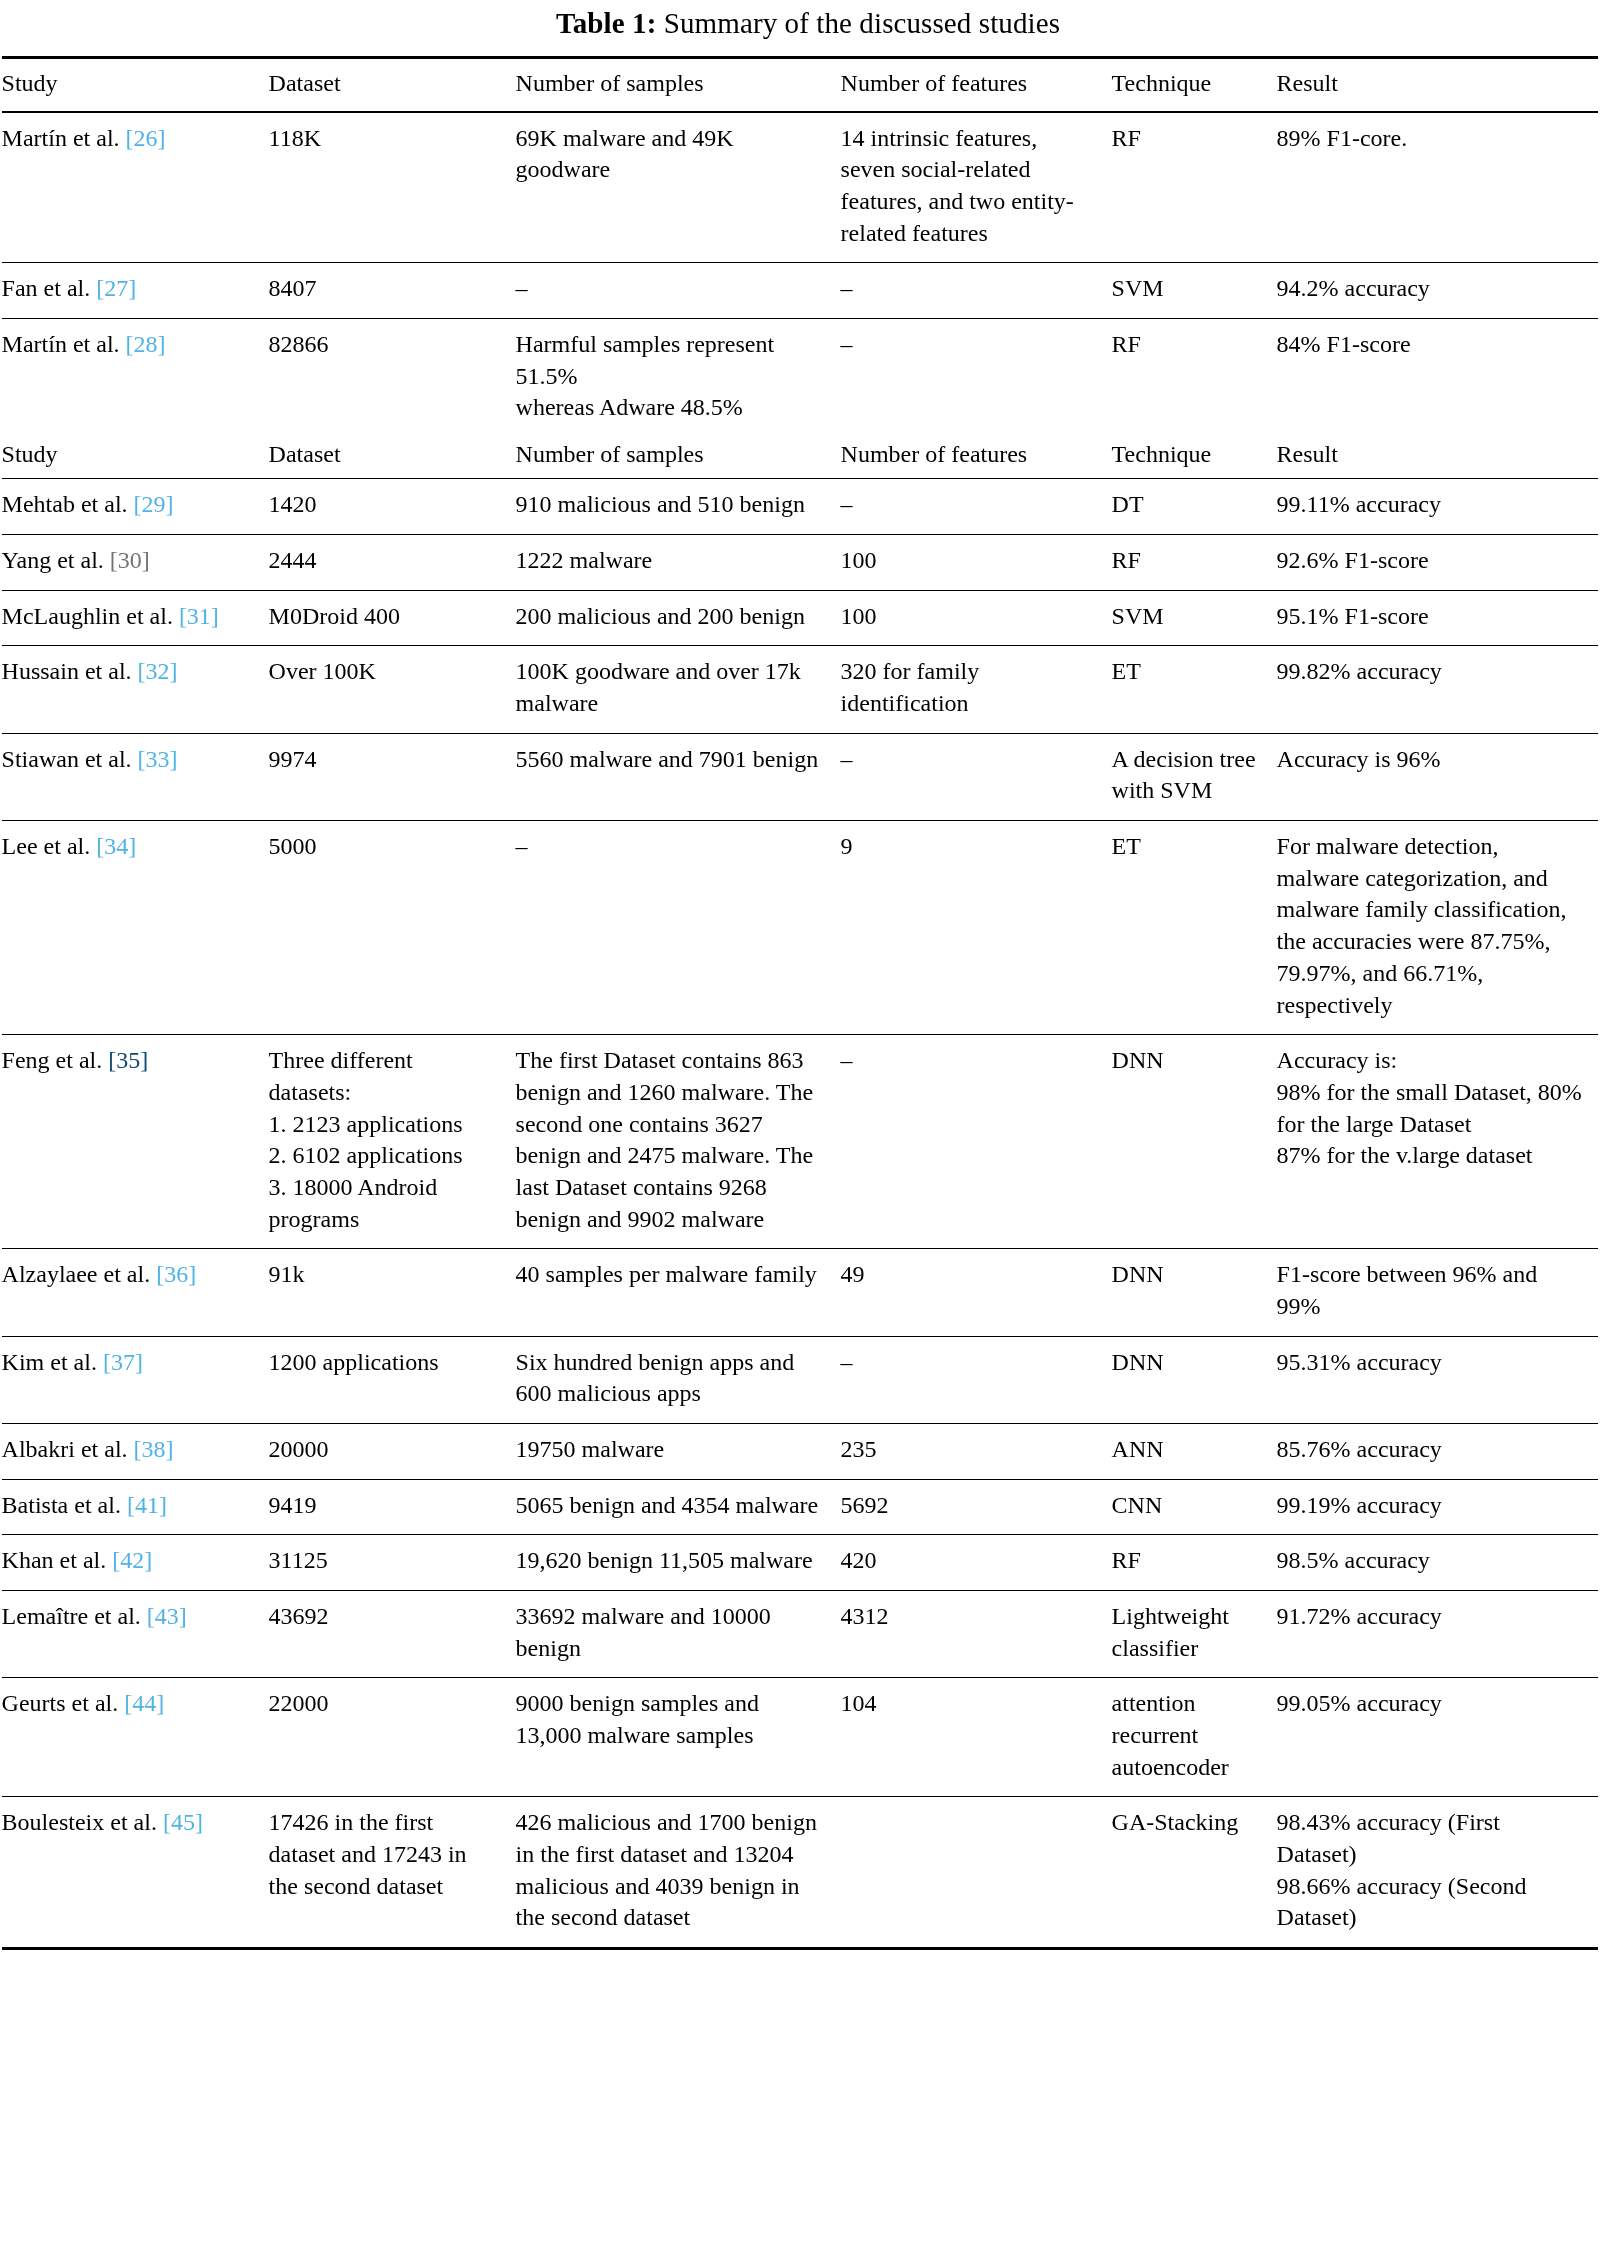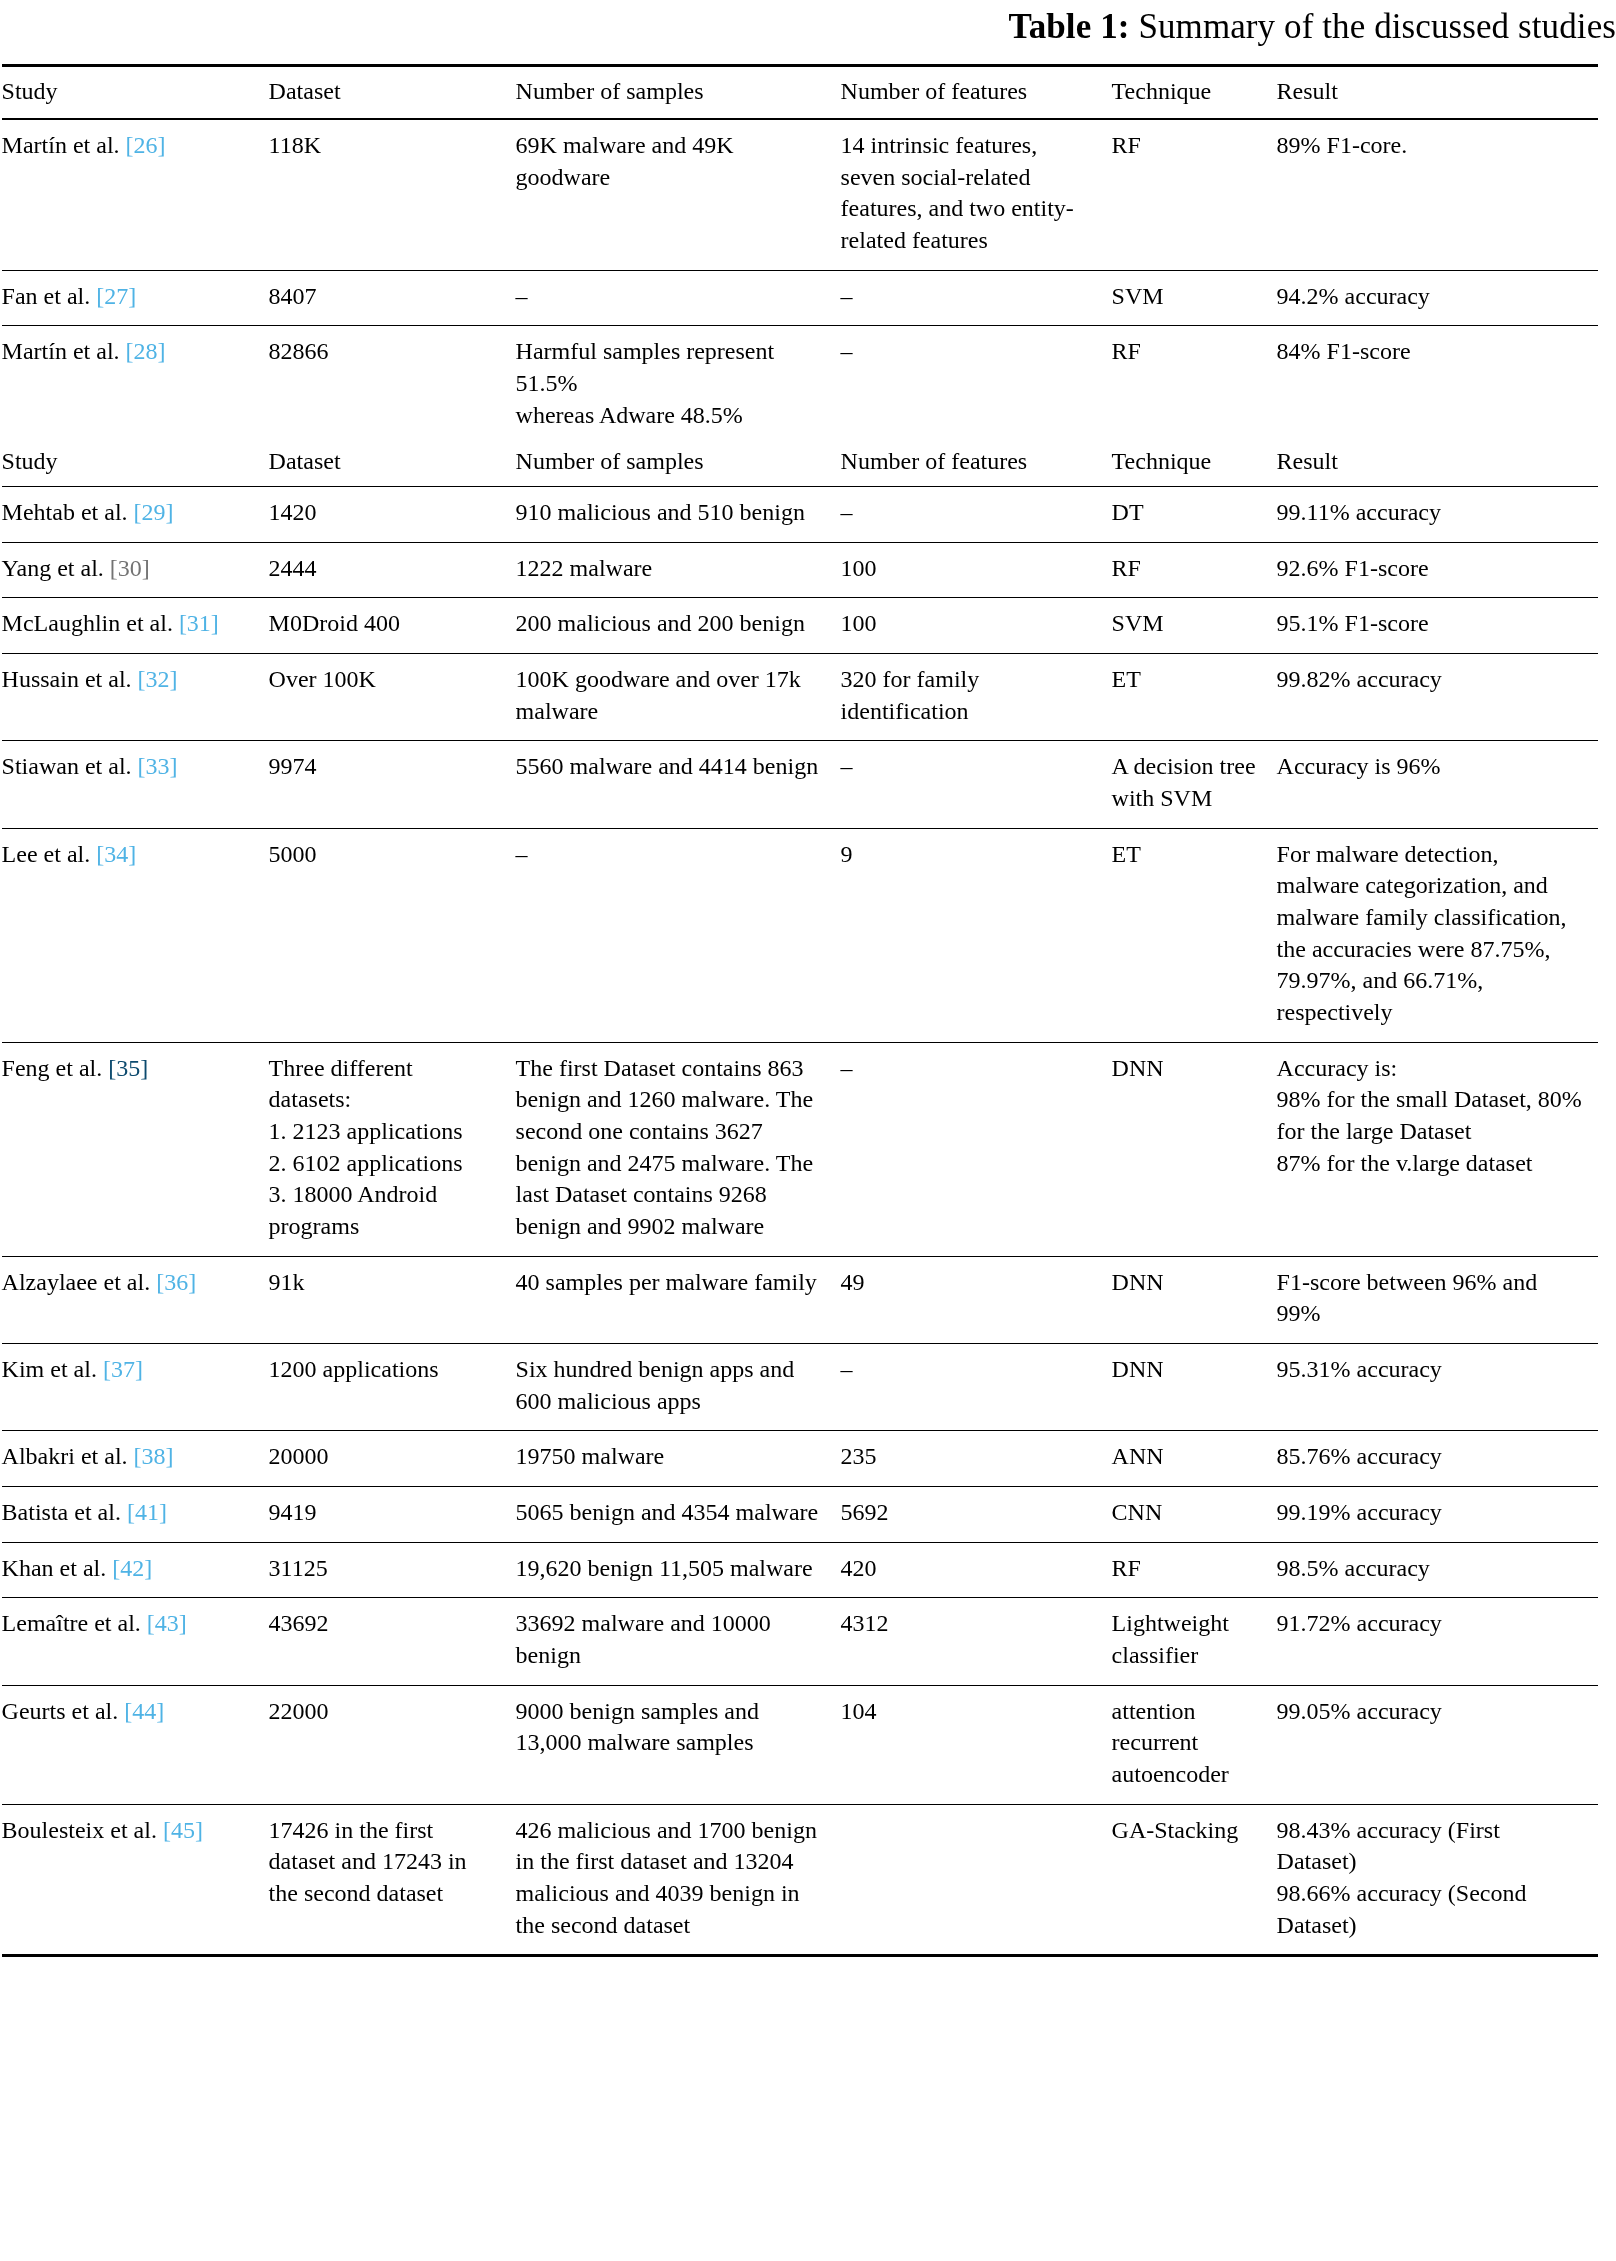--- a/index.html
+++ b/index.html
@@ -12,22 +12,22 @@
     font-family: "Liberation Serif", "DejaVu Serif", serif;
     color: #000000;
     -webkit-font-smoothing: antialiased;
   }
   .page {
     width: 1616px;
     box-sizing: border-box;
     padding: 0;
   }
   .caption {
-    text-align: right;
-    font-size: 35px;
+    text-align: center;
+    font-size: 29px;
     line-height: 1.25;
     padding: 5px 0 15px 0;
     letter-spacing: 0.1px;
   }
   .caption .cap-label {
     font-weight: bold;
   }
   .caption .cap-text {
     font-weight: normal;
   }
@@ -160,21 +160,21 @@
           <td><span>Hussain et al. </span><span class="ref" style="color: rgb(79, 179, 229);">[32]</span></td>
           <td class="multi">Over 100K</td>
           <td class="multi">100K goodware and over 17k malware</td>
           <td class="multi">320 for family identification</td>
           <td class="multi">ET</td>
           <td class="multi">99.82% accuracy</td>
         </tr>
         <tr class="hairline">
           <td><span>Stiawan et al. </span><span class="ref" style="color: rgb(79, 179, 229);">[33]</span></td>
           <td class="multi">9974</td>
-          <td class="multi">5560 malware and 4414 benign</td>
+          <td class="multi">5560 malware and 7901 benign</td>
           <td class="multi">–</td>
           <td class="multi">A decision tree with SVM</td>
           <td class="multi">Accuracy is 96%</td>
         </tr>
         <tr class="hairline">
           <td><span>Lee et al. </span><span class="ref" style="color: rgb(79, 179, 229);">[34]</span></td>
           <td class="multi">5000</td>
           <td class="multi">–</td>
           <td class="multi">9</td>
           <td class="multi">ET</td>

